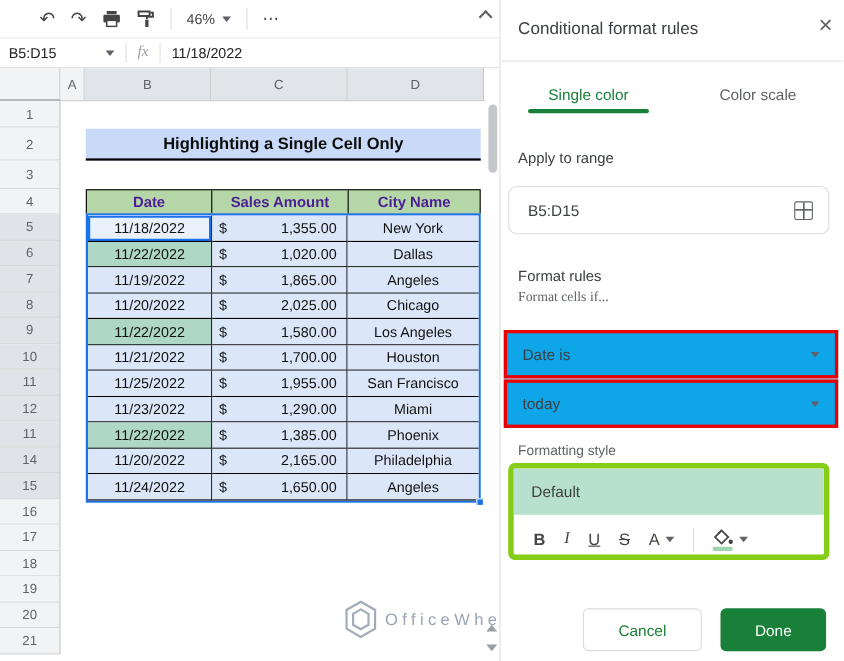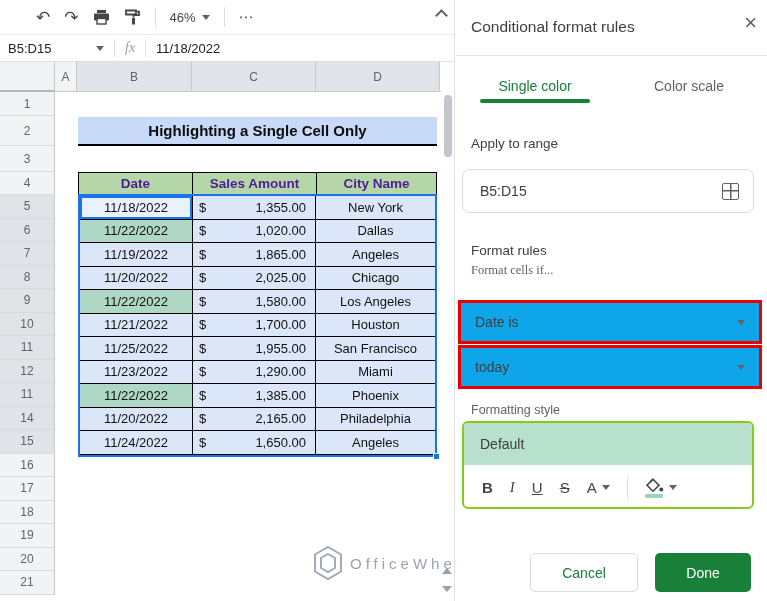--- a/index.html
+++ b/index.html
@@ -81,21 +81,21 @@
   .range-box { position:absolute; top:169px; left:6px; width:292px; height:44px; border:1px solid #dadce0; border-radius:8px; display:flex; align-items:center; padding:0 14px 0 17px; font-size:14px; color:#3c4043; cursor:text; }
   .range-box .grow { flex:1; }
   .grid-icon { width:17px; height:17px; border:1.5px solid #5f6368; border-radius:2px;
     background:
       linear-gradient(#5f6368,#5f6368) center/1.5px 100% no-repeat,
       linear-gradient(#5f6368,#5f6368) center/100% 1.5px no-repeat;
     cursor:pointer; }
   .red-box { position:absolute; left:2px; width:304px; height:44px; border:3px solid #ea0000; background:#0ea5e9; display:flex; align-items:center; padding:0 14px; font-size:14px; color:#3c4043; }
   .red-box .grow { flex:1; }
   .rb1 { top:300px; } .rb2 { top:345px; }
-  .style-box { position:absolute; top:421px; left:6px; width:292px; height:88px; border:2px solid #84cc16; border-radius:6px; overflow:hidden; }
+  .style-box { position:absolute; top:421px; left:6px; width:292px; height:88px; border:5px solid #84cc16; border-radius:6px; overflow:hidden; }
   .style-preview { height:42px; background:#b7e1cd; display:flex; align-items:center; padding-left:16px; font-size:14px; color:#3c4043; }
   .style-toolbar { height:45px; display:flex; align-items:center; padding-left:18px; gap:17px; color:#444746; }
   .fmt-btn { font-size:15px; color:#444746; cursor:pointer; line-height:1; }
   .fmt-b { font-weight:bold; }
   .fmt-i { font-style:italic; font-family:"Liberation Serif", serif; }
   .fmt-u { text-decoration:underline; }
   .fmt-s { text-decoration:line-through; }
   .fmt-a-wrap, .fmt-fill-wrap { display:flex; align-items:center; gap:5px; cursor:pointer; }
   .fmt-divider { width:1px; height:22px; background:#dadce0; }
   .fill-icon-wrap { display:flex; flex-direction:column; align-items:center; }

